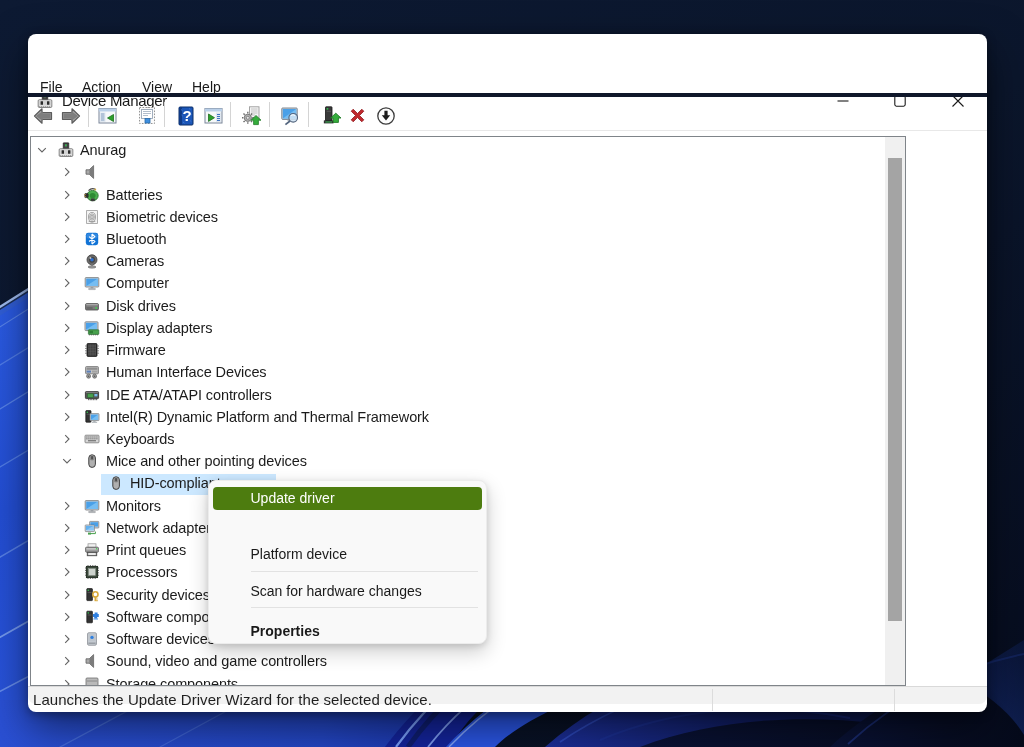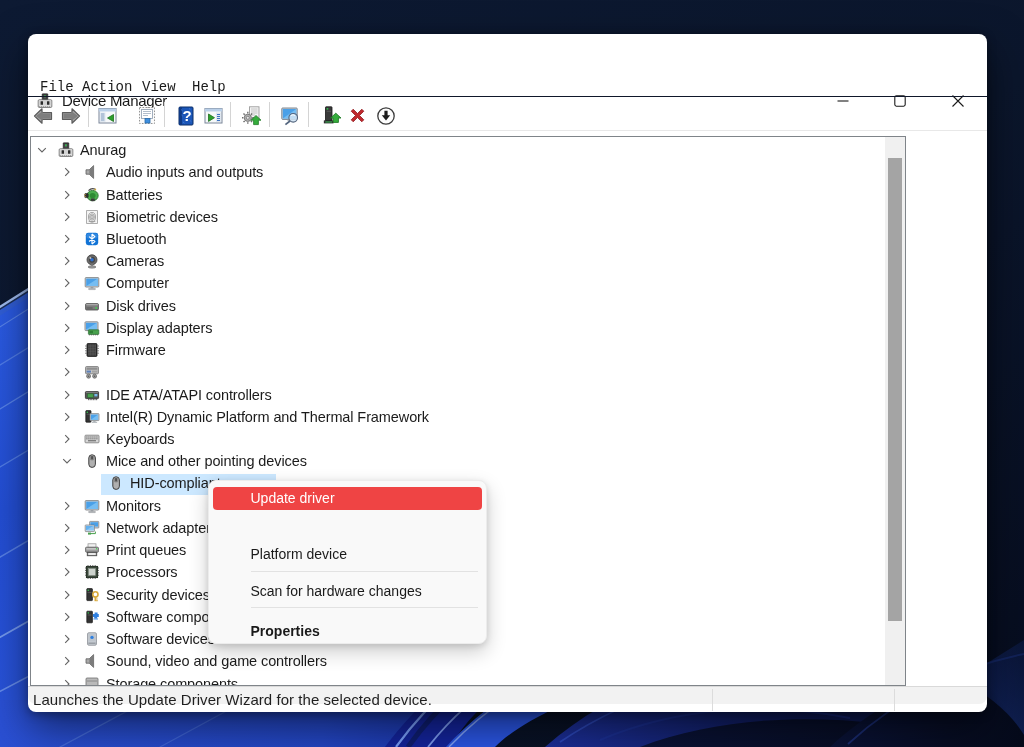--- a/index.html
+++ b/index.html
@@ -3,41 +3,41 @@
 <style>
 * { margin:0; padding:0; box-sizing:border-box; }
 html,body { width:1024px; height:747px; overflow:hidden; font-family:"Liberation Sans", sans-serif; }
 #stage { position:relative; width:1024px; height:747px; background:#0b1730; }
 #win { position:absolute; left:28px; top:34px; width:959px; height:678px; background:#fff;
   border-radius:8px; box-shadow:0 16px 40px rgba(0,0,0,0.5), 0 2px 10px rgba(0,0,0,0.35); }
 #titlebar { position:absolute; left:0; top:0; width:100%; height:38px;margin-top:48px; }
 #title { position:absolute; left:34px; top:0; height:38px; line-height:38px; font-size:15px; letter-spacing:-0.3px; color:#1a1a1a; }
 #tbicon { position:absolute; left:9px; top:11px; }
 .wc { position:absolute; top:0; width:46px; height:38px; }
-#menubar { position:absolute; left:0; top:38px; width:100%; height:25px; font-size:14px; color:#1a1a1a; border-bottom:1px solid #0f172a;font-family:Liberation Mono, monospace; }
+#menubar { position:absolute; left:0; top:38px; width:100%; height:25px; font-size:14px; color:#1a1a1a; border-bottom:4px solid #0f172a; }
 .mb { position:absolute; top:0; height:25px; line-height:31px; }
 #toolbar { position:absolute; left:0; top:63px; width:100%; height:34px; border-bottom:1px solid #e8e8e8; }
 .tbicon { position:absolute; }
 .tbsep { position:absolute; top:5px; height:25px; width:1px; background:#d4d4d4; }
 #panel { position:absolute; left:2px; top:102px; width:876px; height:550px; background:#fff;
   border:1px solid #7f8489; overflow:hidden; }
 .tlabel { position:absolute; height:22px; line-height:22px; font-size:14.5px; letter-spacing:-0.1px; color:#1b1b1b; white-space:pre; }
 .ticon, .chev { position:absolute; }
 .sel { position:absolute; background:#cce8ff; }
 #vsb { position:absolute; right:0; top:0; width:20px; height:548px; background:#f0f0f0; }
 #vsbthumb { position:absolute; left:3px; top:21px; width:14px; height:463px; background:#a4a4a4; }
 #statusbar { position:absolute; left:0; top:652px; width:100%; height:18px; background:#f2f2f2;
   border-top:1px solid #d9d9d9; border-radius:0 0 8px 8px; font-size:13.5px; color:#1f1f1f; }
 #statustext { position:absolute; left:5px; top:0; height:25px; line-height:25px; font-size:15px; letter-spacing:0.05px; }
 .ssep { position:absolute; top:2px; height:22px; width:1px; background:#dcdcdc; }
 #ctx { position:absolute; left:207.5px; top:479.5px; width:279.5px; height:164px; background:#f9f9f9;
   border:1px solid #ececec; border-radius:8px; box-shadow:0 8px 20px rgba(0,0,0,0.2), 0 2px 6px rgba(0,0,0,0.12);
   font-size:14px; color:#1a1a1a; z-index:50; }
 .mi { position:absolute; left:4.5px; width:269px; height:23px; line-height:23px; padding-left:37.5px; border-radius:4px; }
-.mi.hot { background:#ef4444; color:#fff; }
+.mi.hot { background:#4d7c0f; color:#fff; }
 .msep { position:absolute; left:42px; right:8px; height:1px; background:#e2e2e2; }
 </style></head>
 <body>
 <div id="stage">
 <svg width="1024" height="747" viewBox="0 0 1024 747" style="position:absolute;left:0;top:0">
 <defs>
 <linearGradient id="base" x1="0" y1="0" x2="1" y2="1">
 <stop offset="0" stop-color="#0d1a33"></stop>
           <stop offset="0.55" stop-color="#0b162c"></stop>
           <stop offset="1" stop-color="#060c1e"></stop>
@@ -220,21 +220,20 @@
 <path d="M2 13.6h12" stroke="#8a8a8a" stroke-width="0.8" stroke-dasharray="1.2 0.8"></path>
         </svg>
 <div class="tlabel" style="left:49px;top:2.0px">Anurag</div>
 <svg class="chev" style="left:30px;top:29.2px" width="12" height="12" viewBox="0 0 12 12">
           <path d="M4.2 2.2 L8 6 L4.2 9.8" fill="none" stroke="#636363" stroke-width="1.1"></path>
         </svg>
 <svg class="ticon" style="left:53px;top:27.2px" width="16" height="16" viewBox="0 0 16 16">
           <path d="M2 5.8h3.2L9.6 1.6v12.8L5.2 10.2H2z" fill="#a9a9a9" stroke="#5f5f5f" stroke-width="0.8"></path>
 <path d="M5.4 6v4l4 4V2z" fill="#7c7c7c"></path>
         </svg>
-<div class="tlabel" style="left:75px;top:24.2px">Audio inputs and outputs</div>
 <svg class="chev" style="left:30px;top:51.5px" width="12" height="12" viewBox="0 0 12 12">
           <path d="M4.2 2.2 L8 6 L4.2 9.8" fill="none" stroke="#636363" stroke-width="1.1"></path>
         </svg>
 <svg class="ticon" style="left:53px;top:49.5px" width="16" height="16" viewBox="0 0 16 16">
           <ellipse cx="8.6" cy="8.6" rx="5.6" ry="5.2" fill="#4caf50" stroke="#2c7031" stroke-width="0.9"></ellipse>
 <ellipse cx="8.6" cy="8.6" rx="3" ry="2.7" fill="#2e8b34"></ellipse>
 <rect x="0.8" y="6.6" width="3.4" height="4" rx="0.6" fill="#333" stroke="#111" stroke-width="0.5"></rect>
 <path d="M0.5 7.6h1.2M0.5 9.6h1.2" stroke="#c9a23f" stroke-width="1"></path>
 <path d="M4.5 3.6 Q7.5 0.6 11 2.2" stroke="#4a4a4a" stroke-width="1.3" fill="none"></path>
 <circle cx="11.2" cy="2.4" r="1" fill="#caa53f"></circle>
@@ -326,20 +325,21 @@
 <svg class="ticon" style="left:53px;top:227.3px" width="16" height="16" viewBox="0 0 16 16">
           <rect x="1.6" y="2.6" width="12.8" height="7.2" rx="0.8" fill="#c2c2c2" stroke="#6f6f6f" stroke-width="0.8"></rect>
 <rect x="2.6" y="3.6" width="10.8" height="2.2" fill="#8f8f8f"></rect>
 <rect x="2.6" y="6.6" width="4.4" height="2" fill="#5d80b8"></rect>
 <rect x="8" y="6.6" width="5.4" height="2" fill="#a2a2a2"></rect>
 <circle cx="4.6" cy="12.2" r="2" fill="#9e9e9e" stroke="#5d5d5d" stroke-width="0.7"></circle>
 <circle cx="10.6" cy="12.2" r="2" fill="#9e9e9e" stroke="#5d5d5d" stroke-width="0.7"></circle>
 <circle cx="4.6" cy="12.2" r="0.8" fill="#5a5a5a"></circle>
 <circle cx="10.6" cy="12.2" r="0.8" fill="#5a5a5a"></circle>
         </svg>
+<div class="tlabel" style="left:75px;top:224.3px">Human Interface Devices</div>
 <svg class="chev" style="left:30px;top:251.5px" width="12" height="12" viewBox="0 0 12 12">
           <path d="M4.2 2.2 L8 6 L4.2 9.8" fill="none" stroke="#636363" stroke-width="1.1"></path>
         </svg>
 <svg class="ticon" style="left:53px;top:249.5px" width="16" height="16" viewBox="0 0 16 16">
           <rect x="1.4" y="4.6" width="13.2" height="7" rx="0.8" fill="#555" stroke="#2a2a2a" stroke-width="0.8"></rect>
 <path d="M2 5.4h12" stroke="#7e7e7e" stroke-width="1.1"></path>
 <rect x="3.6" y="6.8" width="5.6" height="3.6" fill="#49a14e" stroke="#2a6b2f" stroke-width="0.6"></rect>
 <path d="M4.6 11.6v1.6M6.2 11.6v1.6M7.8 11.6v1.6M9.4 11.6v1.6M11 11.6v1.6M12.6 11.6v1.6" stroke="#3a3a3a" stroke-width="0.8"></path>
 <rect x="10.4" y="7" width="3" height="2.4" fill="#74b9e8"></rect>
         </svg>

